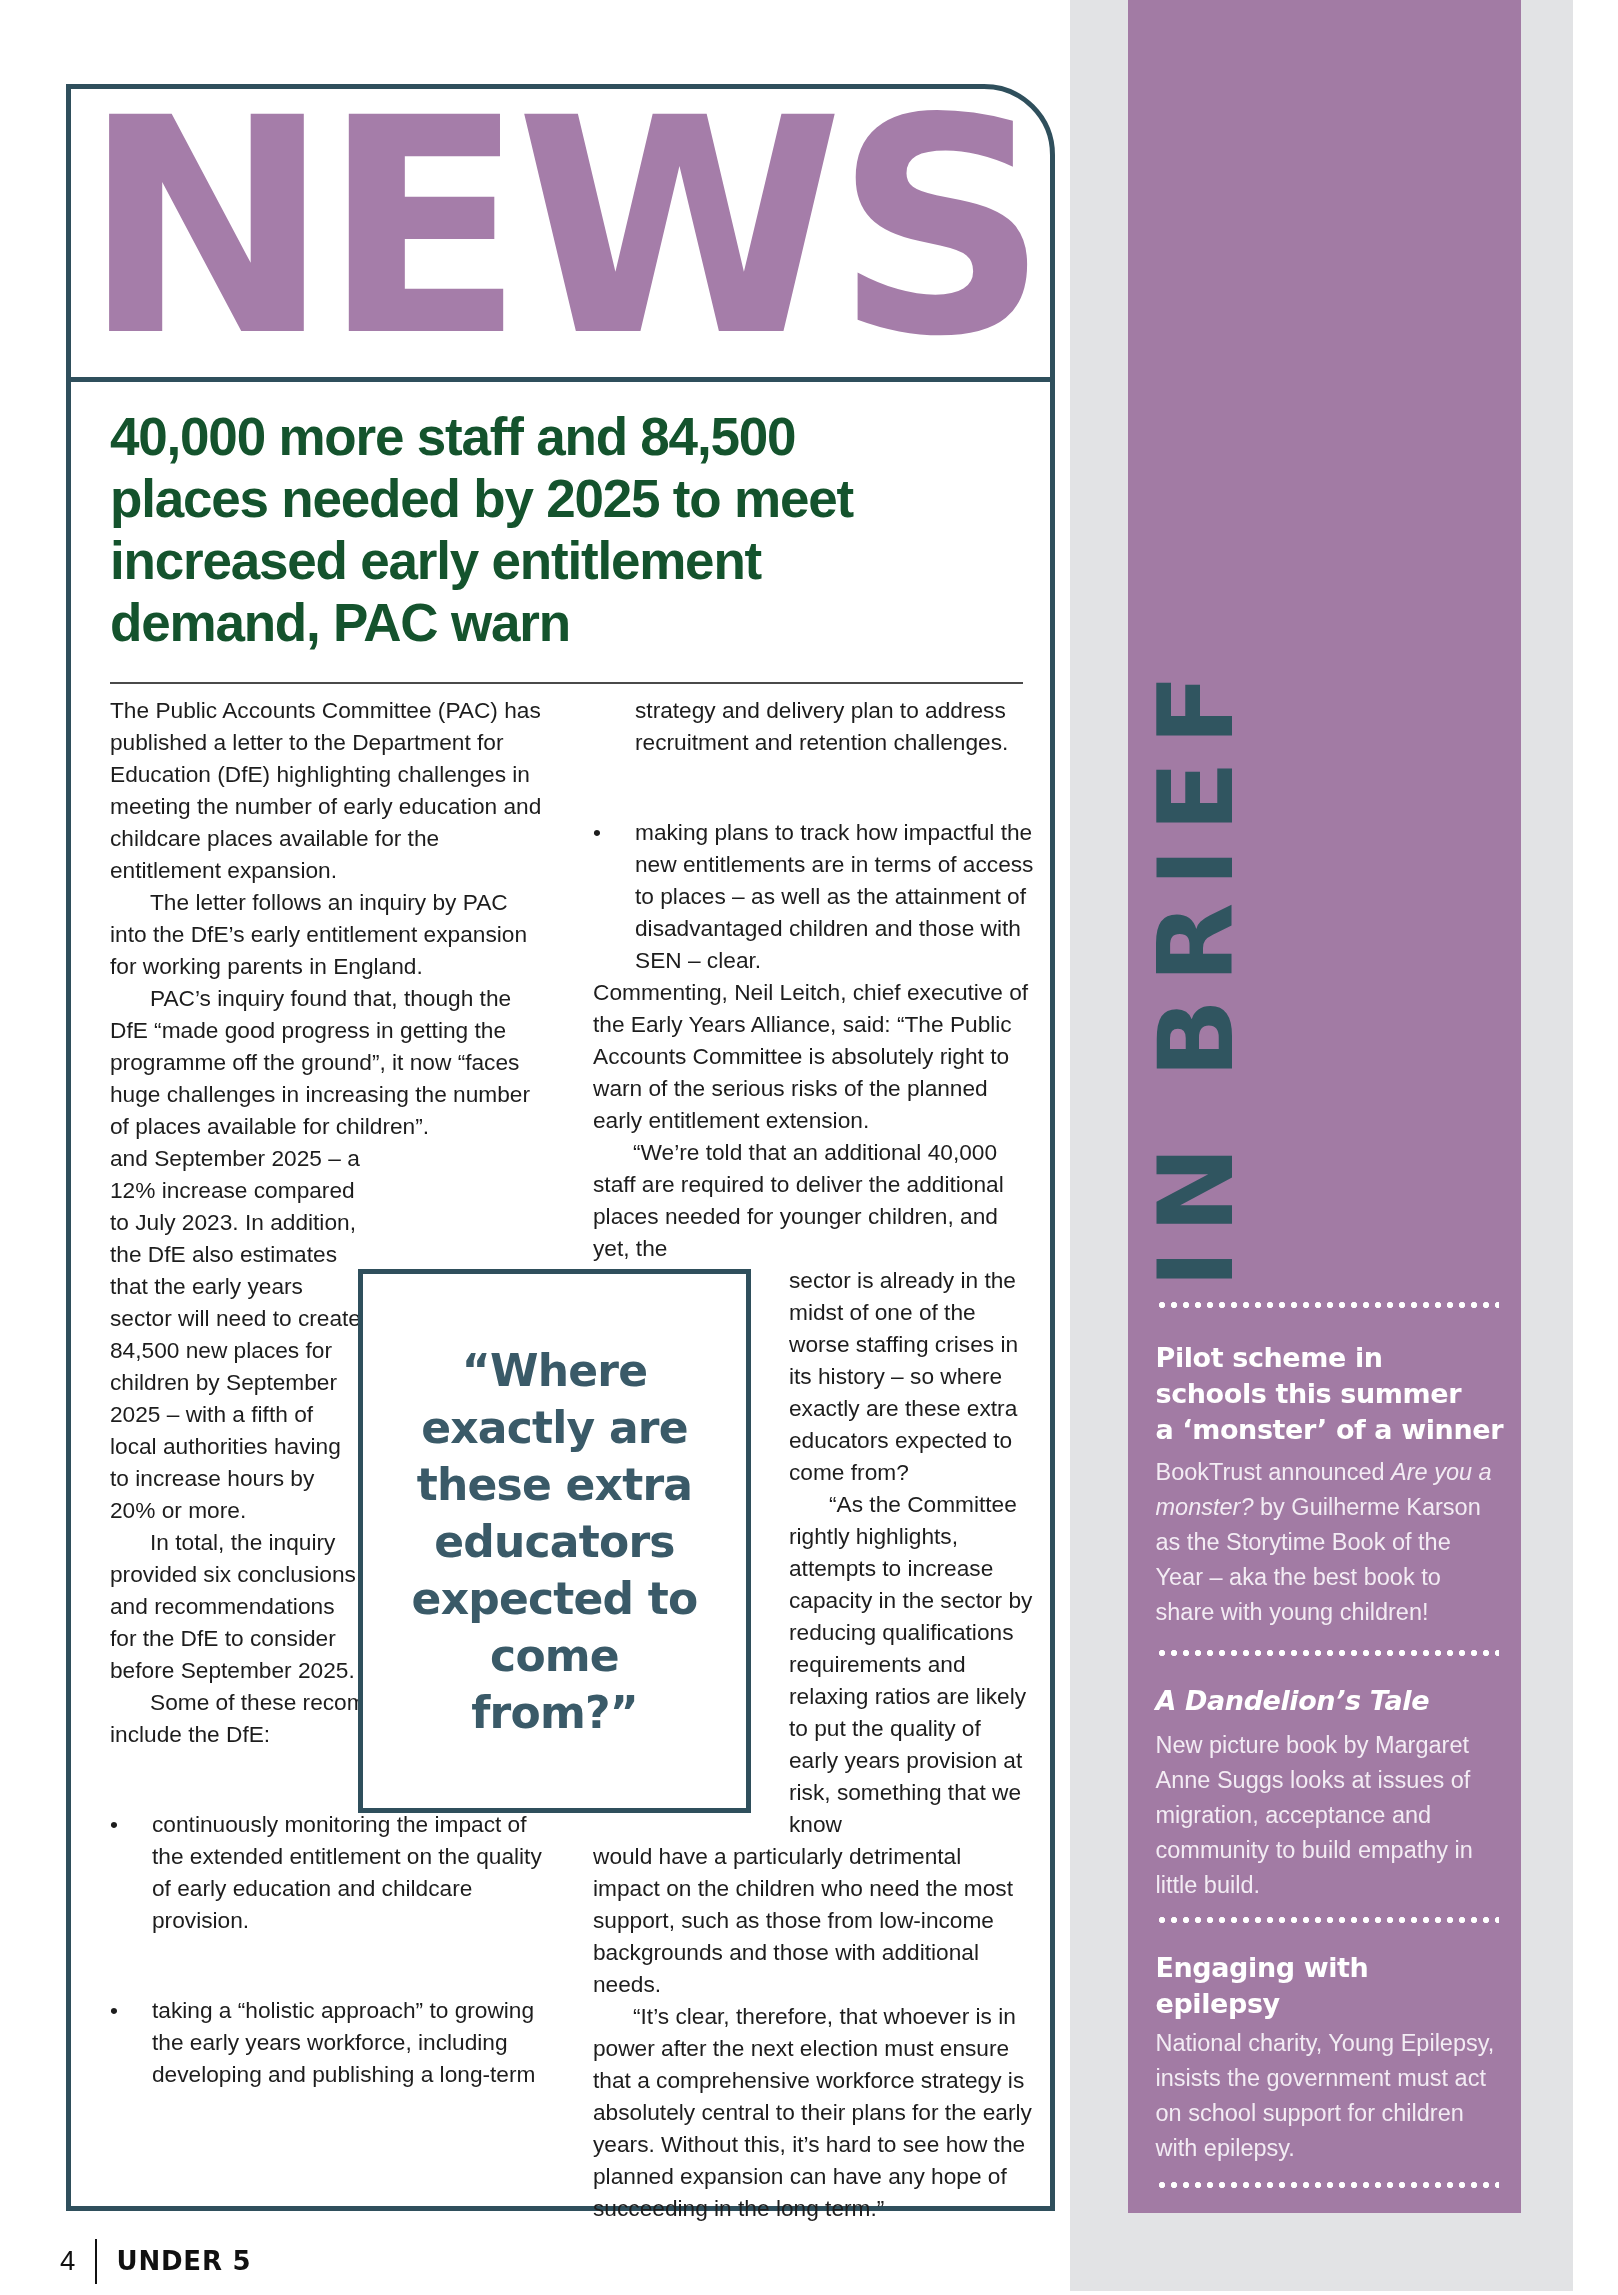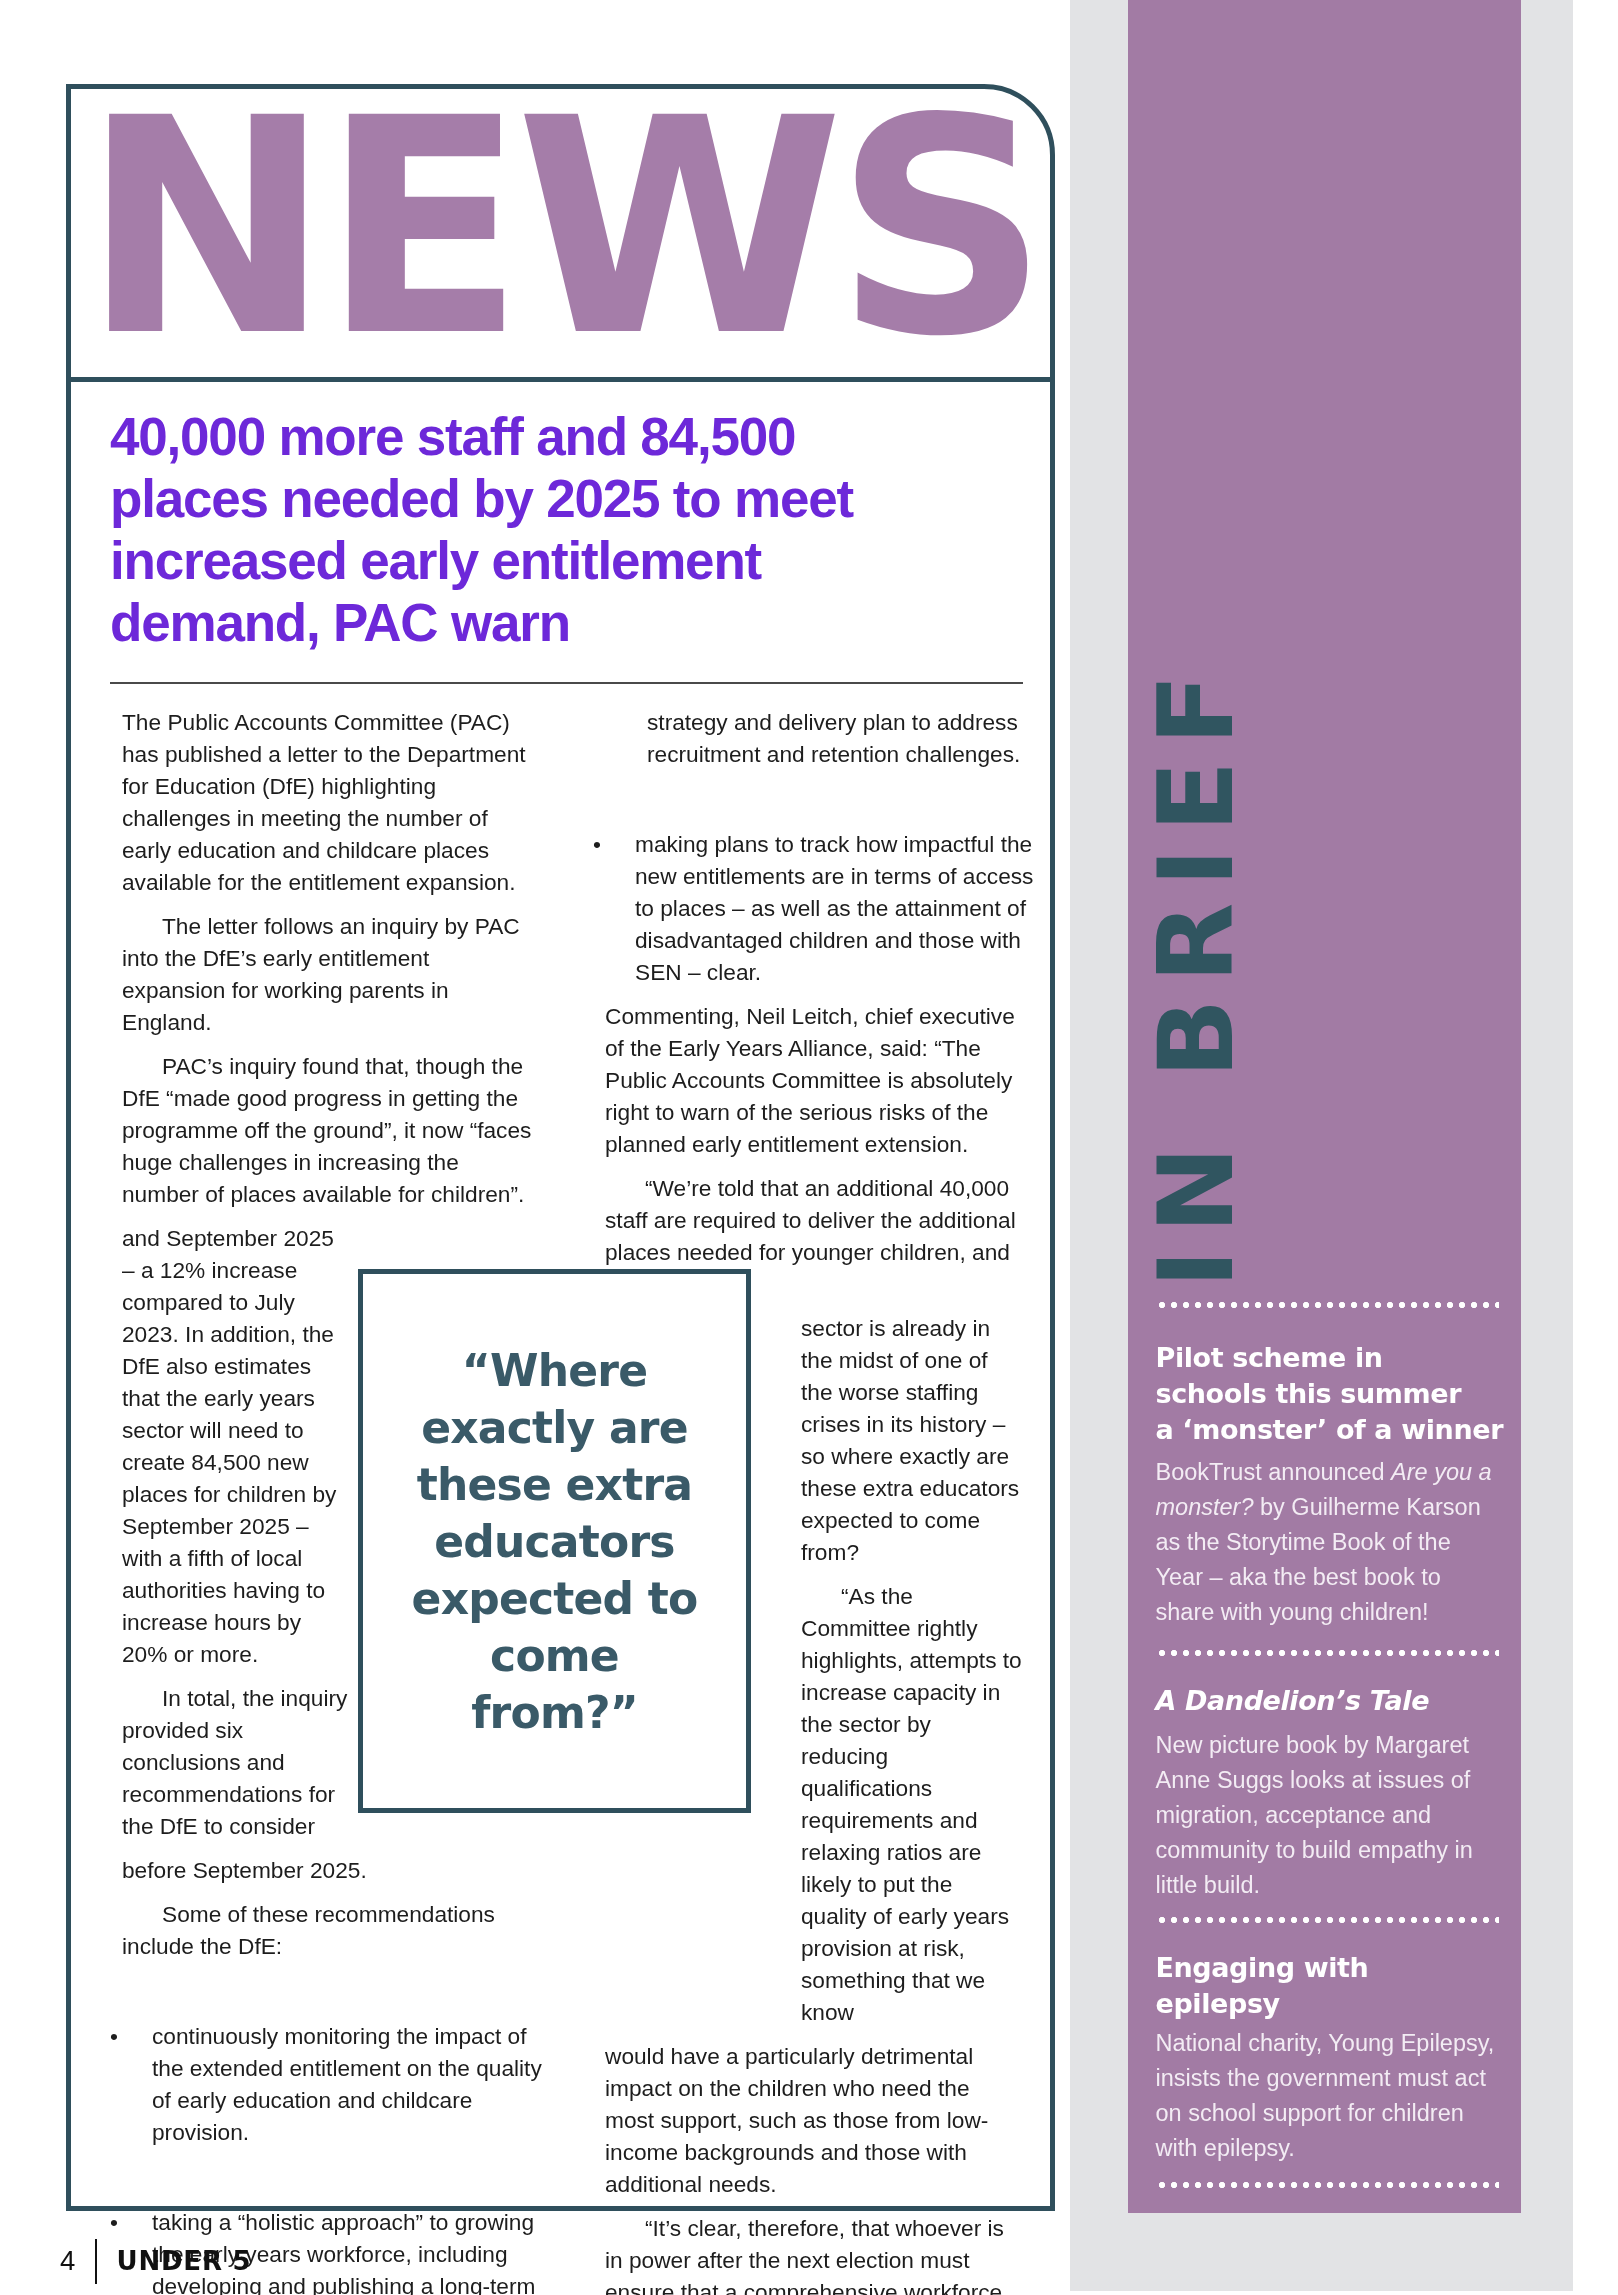--- a/index.html
+++ b/index.html
@@ -19,28 +19,28 @@
     height:288px; border-bottom:5.7px solid #2f4f5c;
     display:flex; align-items:center; justify-content:center; overflow:hidden;
   }
   .masthead .word {
     font-family:"DejaVu Sans", sans-serif; font-weight:900; font-size:298px;
     letter-spacing:-9.7px; color:#a57da9; line-height:288px; transform:translateY(-4.9px);
   }
   .headline { position:absolute; left:39px; top:317px; }
   .headline span {
     display:block; font-size:53px; font-weight:800; letter-spacing:-1.2px;
-    line-height:62px; color:#6d28d9;
+    line-height:62px; color:#14532d;
   }
   .rule { position:absolute; left:39px; top:593px; width:913px; height:1.6px; background:#4a4a4a; }
 
   .cols { position:absolute; left:39px; top:605px; width:924px; font-size:22.7px; line-height:32px; color:#1d1d1d; }
   .col1 { position:absolute; left:0; top:0; width:437px; }
   .col2 { position:absolute; left:483px; top:0; width:441px; }
-  .cols p { margin:12px; }
+  .cols p { margin:0; }
   .ind { text-indent:40px; }
   .narrow { width:252px; }
   .c2narrow { margin-left:196px; width:245px; }
   .gap { margin-top:58px; }
   .hang { padding-left:42px; }
   .bullet { display:flex; margin-top:58px; }
   .bullet .marker { width:42px; flex:none; }
   .bullet p { flex:1; margin:0; }
 
   .pullquote {

